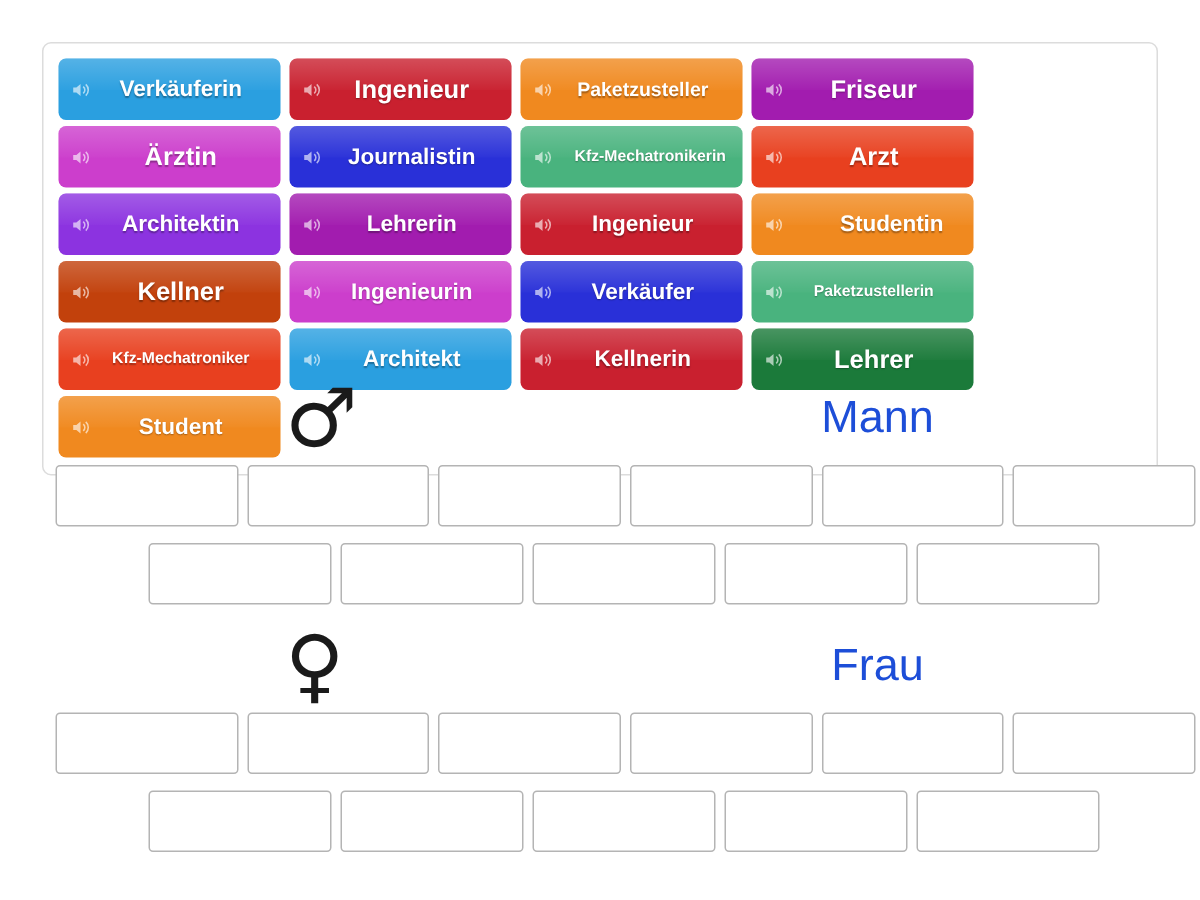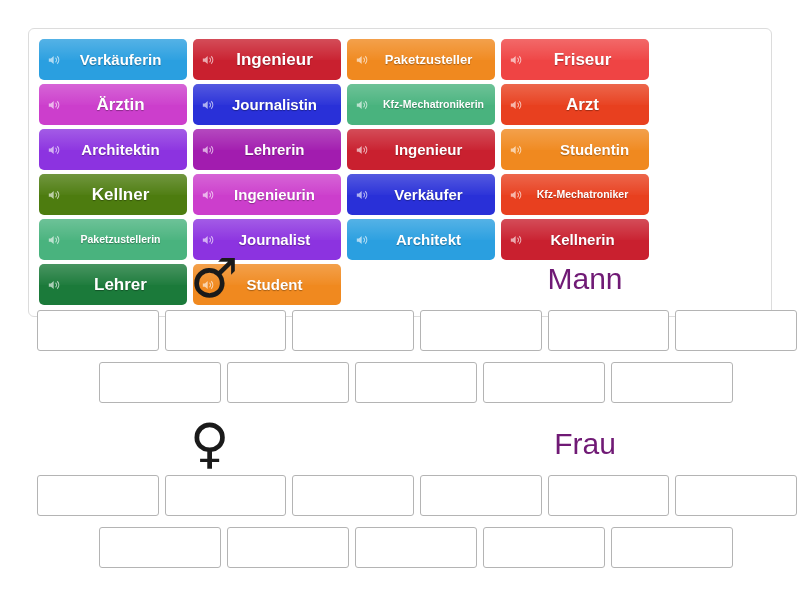--- a/index.html
+++ b/index.html
@@ -101,21 +101,21 @@
   }
   .group-title {
     position: absolute;
     left: 0;
     right: 0;
     top: 0;
     line-height: 62px;
     text-align: center;
     padding-left: 370px;
     font-size: 30px;
-    color: #701a75;
+    color: #1d4ed8;
     font-weight: normal;
   }
   .slot-row {
     display: flex;
     justify-content: flex-start;
     padding-left: 34px;
   }
   .slot-row.indent { padding-left: 96px; }
   .slot {
     width: 122px;
@@ -156,21 +156,21 @@
       <div class="tile s-sm" style="background: rgb(240, 137, 31);">
         <span class="spk">
           <svg viewBox="0 0 16 16" aria-hidden="true">
             <path fill="#ffffff" d="M1 6h2.6L7 3v10L3.6 10H1z"></path>
             <path fill="none" stroke="#ffffff" stroke-width="1.3" d="M9.2 5.2a3.6 3.6 0 0 1 0 5.6"></path>
             <path fill="none" stroke="#ffffff" stroke-width="1.3" d="M11.3 3.4a6.2 6.2 0 0 1 0 9.2"></path>
           </svg>
         </span>
         <span class="lbl">Paketzusteller</span>
       </div>
-      <div class="tile s-lg" style="background: #ef4444;">
+      <div class="tile s-lg" style="background: #a21caf;">
         <span class="spk">
           <svg viewBox="0 0 16 16" aria-hidden="true">
             <path fill="#ffffff" d="M1 6h2.6L7 3v10L3.6 10H1z"></path>
             <path fill="none" stroke="#ffffff" stroke-width="1.3" d="M9.2 5.2a3.6 3.6 0 0 1 0 5.6"></path>
             <path fill="none" stroke="#ffffff" stroke-width="1.3" d="M11.3 3.4a6.2 6.2 0 0 1 0 9.2"></path>
           </svg>
         </span>
         <span class="lbl">Friseur</span>
       </div>
       <div class="tile s-lg" style="background: rgb(204, 62, 204);">
@@ -246,21 +246,21 @@
       <div class="tile s-md" style="background: rgb(240, 137, 31); padding-left: 24px;">
         <span class="spk">
           <svg viewBox="0 0 16 16" aria-hidden="true">
             <path fill="#ffffff" d="M1 6h2.6L7 3v10L3.6 10H1z"></path>
             <path fill="none" stroke="#ffffff" stroke-width="1.3" d="M9.2 5.2a3.6 3.6 0 0 1 0 5.6"></path>
             <path fill="none" stroke="#ffffff" stroke-width="1.3" d="M11.3 3.4a6.2 6.2 0 0 1 0 9.2"></path>
           </svg>
         </span>
         <span class="lbl">Studentin</span>
       </div>
-      <div class="tile s-lg" style="background: #4d7c0f;">
+      <div class="tile s-lg" style="background: #c2410c;">
         <span class="spk">
           <svg viewBox="0 0 16 16" aria-hidden="true">
             <path fill="#ffffff" d="M1 6h2.6L7 3v10L3.6 10H1z"></path>
             <path fill="none" stroke="#ffffff" stroke-width="1.3" d="M9.2 5.2a3.6 3.6 0 0 1 0 5.6"></path>
             <path fill="none" stroke="#ffffff" stroke-width="1.3" d="M11.3 3.4a6.2 6.2 0 0 1 0 9.2"></path>
           </svg>
         </span>
         <span class="lbl">Kellner</span>
       </div>
       <div class="tile s-md" style="background: rgb(204, 62, 204);">
@@ -276,49 +276,39 @@
       <div class="tile s-md" style="background: rgb(41, 48, 216);">
         <span class="spk">
           <svg viewBox="0 0 16 16" aria-hidden="true">
             <path fill="#ffffff" d="M1 6h2.6L7 3v10L3.6 10H1z"></path>
             <path fill="none" stroke="#ffffff" stroke-width="1.3" d="M9.2 5.2a3.6 3.6 0 0 1 0 5.6"></path>
             <path fill="none" stroke="#ffffff" stroke-width="1.3" d="M11.3 3.4a6.2 6.2 0 0 1 0 9.2"></path>
           </svg>
         </span>
         <span class="lbl">Verkäufer</span>
       </div>
+      <div class="tile s-xs" style="background: rgb(73, 179, 126);">
+        <span class="spk">
+          <svg viewBox="0 0 16 16" aria-hidden="true">
+            <path fill="#ffffff" d="M1 6h2.6L7 3v10L3.6 10H1z"></path>
+            <path fill="none" stroke="#ffffff" stroke-width="1.3" d="M9.2 5.2a3.6 3.6 0 0 1 0 5.6"></path>
+            <path fill="none" stroke="#ffffff" stroke-width="1.3" d="M11.3 3.4a6.2 6.2 0 0 1 0 9.2"></path>
+          </svg>
+        </span>
+        <span class="lbl">Paketzustellerin</span>
+      </div>
       <div class="tile s-xs" style="background: rgb(232, 64, 31);">
         <span class="spk">
           <svg viewBox="0 0 16 16" aria-hidden="true">
             <path fill="#ffffff" d="M1 6h2.6L7 3v10L3.6 10H1z"></path>
             <path fill="none" stroke="#ffffff" stroke-width="1.3" d="M9.2 5.2a3.6 3.6 0 0 1 0 5.6"></path>
             <path fill="none" stroke="#ffffff" stroke-width="1.3" d="M11.3 3.4a6.2 6.2 0 0 1 0 9.2"></path>
           </svg>
         </span>
         <span class="lbl">Kfz-Mechatroniker</span>
-      </div>
-      <div class="tile s-xs" style="background: rgb(73, 179, 126);">
-        <span class="spk">
-          <svg viewBox="0 0 16 16" aria-hidden="true">
-            <path fill="#ffffff" d="M1 6h2.6L7 3v10L3.6 10H1z"></path>
-            <path fill="none" stroke="#ffffff" stroke-width="1.3" d="M9.2 5.2a3.6 3.6 0 0 1 0 5.6"></path>
-            <path fill="none" stroke="#ffffff" stroke-width="1.3" d="M11.3 3.4a6.2 6.2 0 0 1 0 9.2"></path>
-          </svg>
-        </span>
-        <span class="lbl">Paketzustellerin</span>
-      </div>
-      <div class="tile s-md" style="background: rgb(140, 51, 224);">
-        <span class="spk">
-          <svg viewBox="0 0 16 16" aria-hidden="true">
-            <path fill="#ffffff" d="M1 6h2.6L7 3v10L3.6 10H1z"></path>
-            <path fill="none" stroke="#ffffff" stroke-width="1.3" d="M9.2 5.2a3.6 3.6 0 0 1 0 5.6"></path>
-            <path fill="none" stroke="#ffffff" stroke-width="1.3" d="M11.3 3.4a6.2 6.2 0 0 1 0 9.2"></path>
-          </svg>
-        </span>
-        <span class="lbl">Journalist</span>
       </div>
       <div class="tile s-md" style="background: rgb(42, 159, 224);">
         <span class="spk">
           <svg viewBox="0 0 16 16" aria-hidden="true">
             <path fill="#ffffff" d="M1 6h2.6L7 3v10L3.6 10H1z"></path>
             <path fill="none" stroke="#ffffff" stroke-width="1.3" d="M9.2 5.2a3.6 3.6 0 0 1 0 5.6"></path>
             <path fill="none" stroke="#ffffff" stroke-width="1.3" d="M11.3 3.4a6.2 6.2 0 0 1 0 9.2"></path>
           </svg>
         </span>
         <span class="lbl">Architekt</span>

